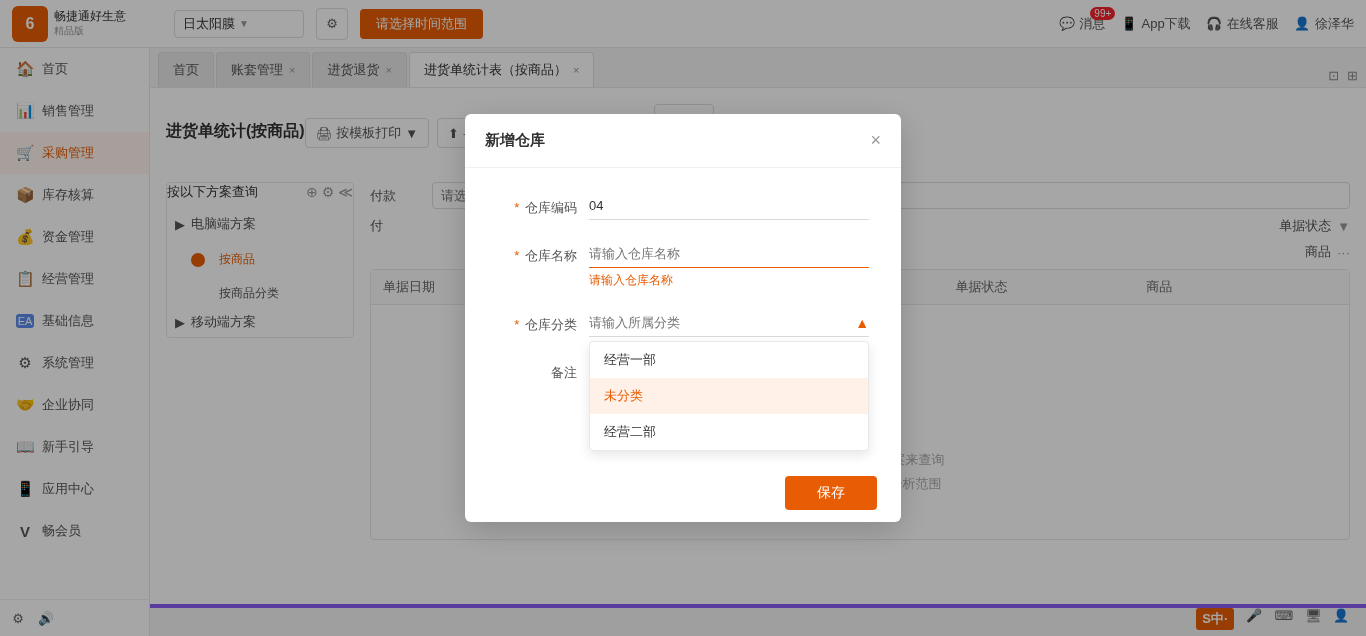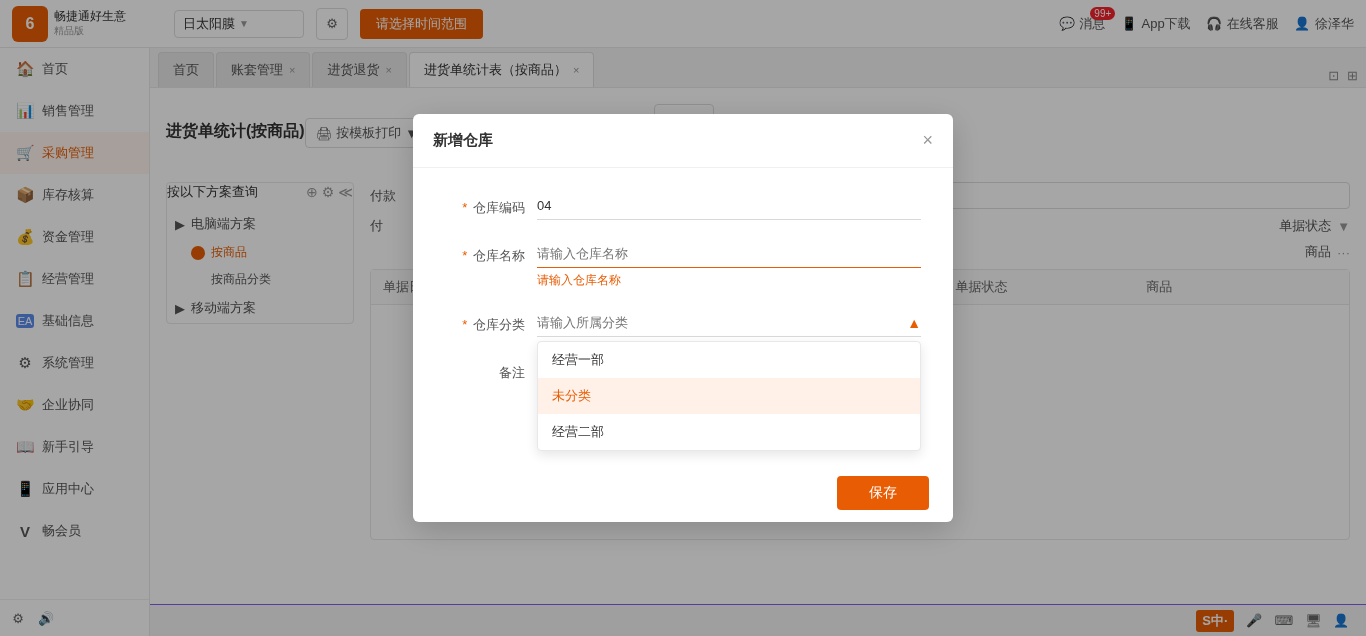--- a/index.html
+++ b/index.html
@@ -176,21 +176,21 @@
     }
     .filter-actions { display: flex; gap: 4px; }
     .filter-btn { cursor: pointer; color: #999; font-size: 14px; }
 
     .scheme-item {
       padding: 6px 8px; cursor: pointer; color: #555;
       display: flex; align-items: center; gap: 6px;
     }
     .scheme-sub {
       padding: 5px 8px 5px 24px; cursor: pointer; color: #555;
-      display: flex; align-items: center; gap: 2px; font-size: 12px;
+      display: flex; align-items: center; gap: 10px; font-size: 12px; margin-top: 7px;
     }
     .scheme-sub.active { color: #e85d04; }
 
     .filter-right { flex: 1; }
     .filter-row {
       display: flex; gap: 12px; margin-bottom: 8px; align-items: center;
     }
     .filter-label { color: #555; min-width: 50px; }
     .filter-input {
       flex: 1; border: 1px solid #ddd; border-radius: 4px;
@@ -218,21 +218,21 @@
     
     .modal-overlay {
       position: fixed; top: 0; left: 0; right: 0; bottom: 0;
       background: rgba(0,0,0,0.35);
       display: flex; align-items: center; justify-content: center;
       z-index: 1000;
     }
     .modal {
       background: #fff;
       border-radius: 6px;
-      width: 540px;
+      width: 436px;
       padding: 0;
       box-shadow: 0 8px 32px rgba(0,0,0,0.18);
     }
     .modal-header {
       padding: 16px 20px;
       border-bottom: 1px solid #f0f0f0;
       display: flex; align-items: center; justify-content: space-between;
     }
     .modal-title { font-size: 15px; font-weight: bold; color: #333; }
     .modal-close { cursor: pointer; color: #999; font-size: 18px; }
@@ -292,22 +292,22 @@
     .save-btn {
       background: #e85d04; color: #fff; border: none;
       padding: 8px 32px; border-radius: 4px; cursor: pointer;
       font-size: 14px;
     }
 
     
     .bottom-bar {
       height: 32px;
       background: #f5f5f5;
-      border-top: 1px solid #8b5cf6;
-      display: flex; align-items: center; justify-content: flex-end;
+      border-top: 4px solid #8b5cf6;
+      display: flex; align-items: flex-start; justify-content: flex-end;
       padding: 0 16px; gap: 12px;
     }
     .bottom-icon { width: 20px; height: 20px; cursor: pointer; display: flex; align-items: center; justify-content: center; color: #666; }
 
     .s-logo {
       background: #e85d04; color: #fff; font-size: 13px;
       font-weight: bold; padding: 2px 6px; border-radius: 3px;
     }
   </style>
 </head>

